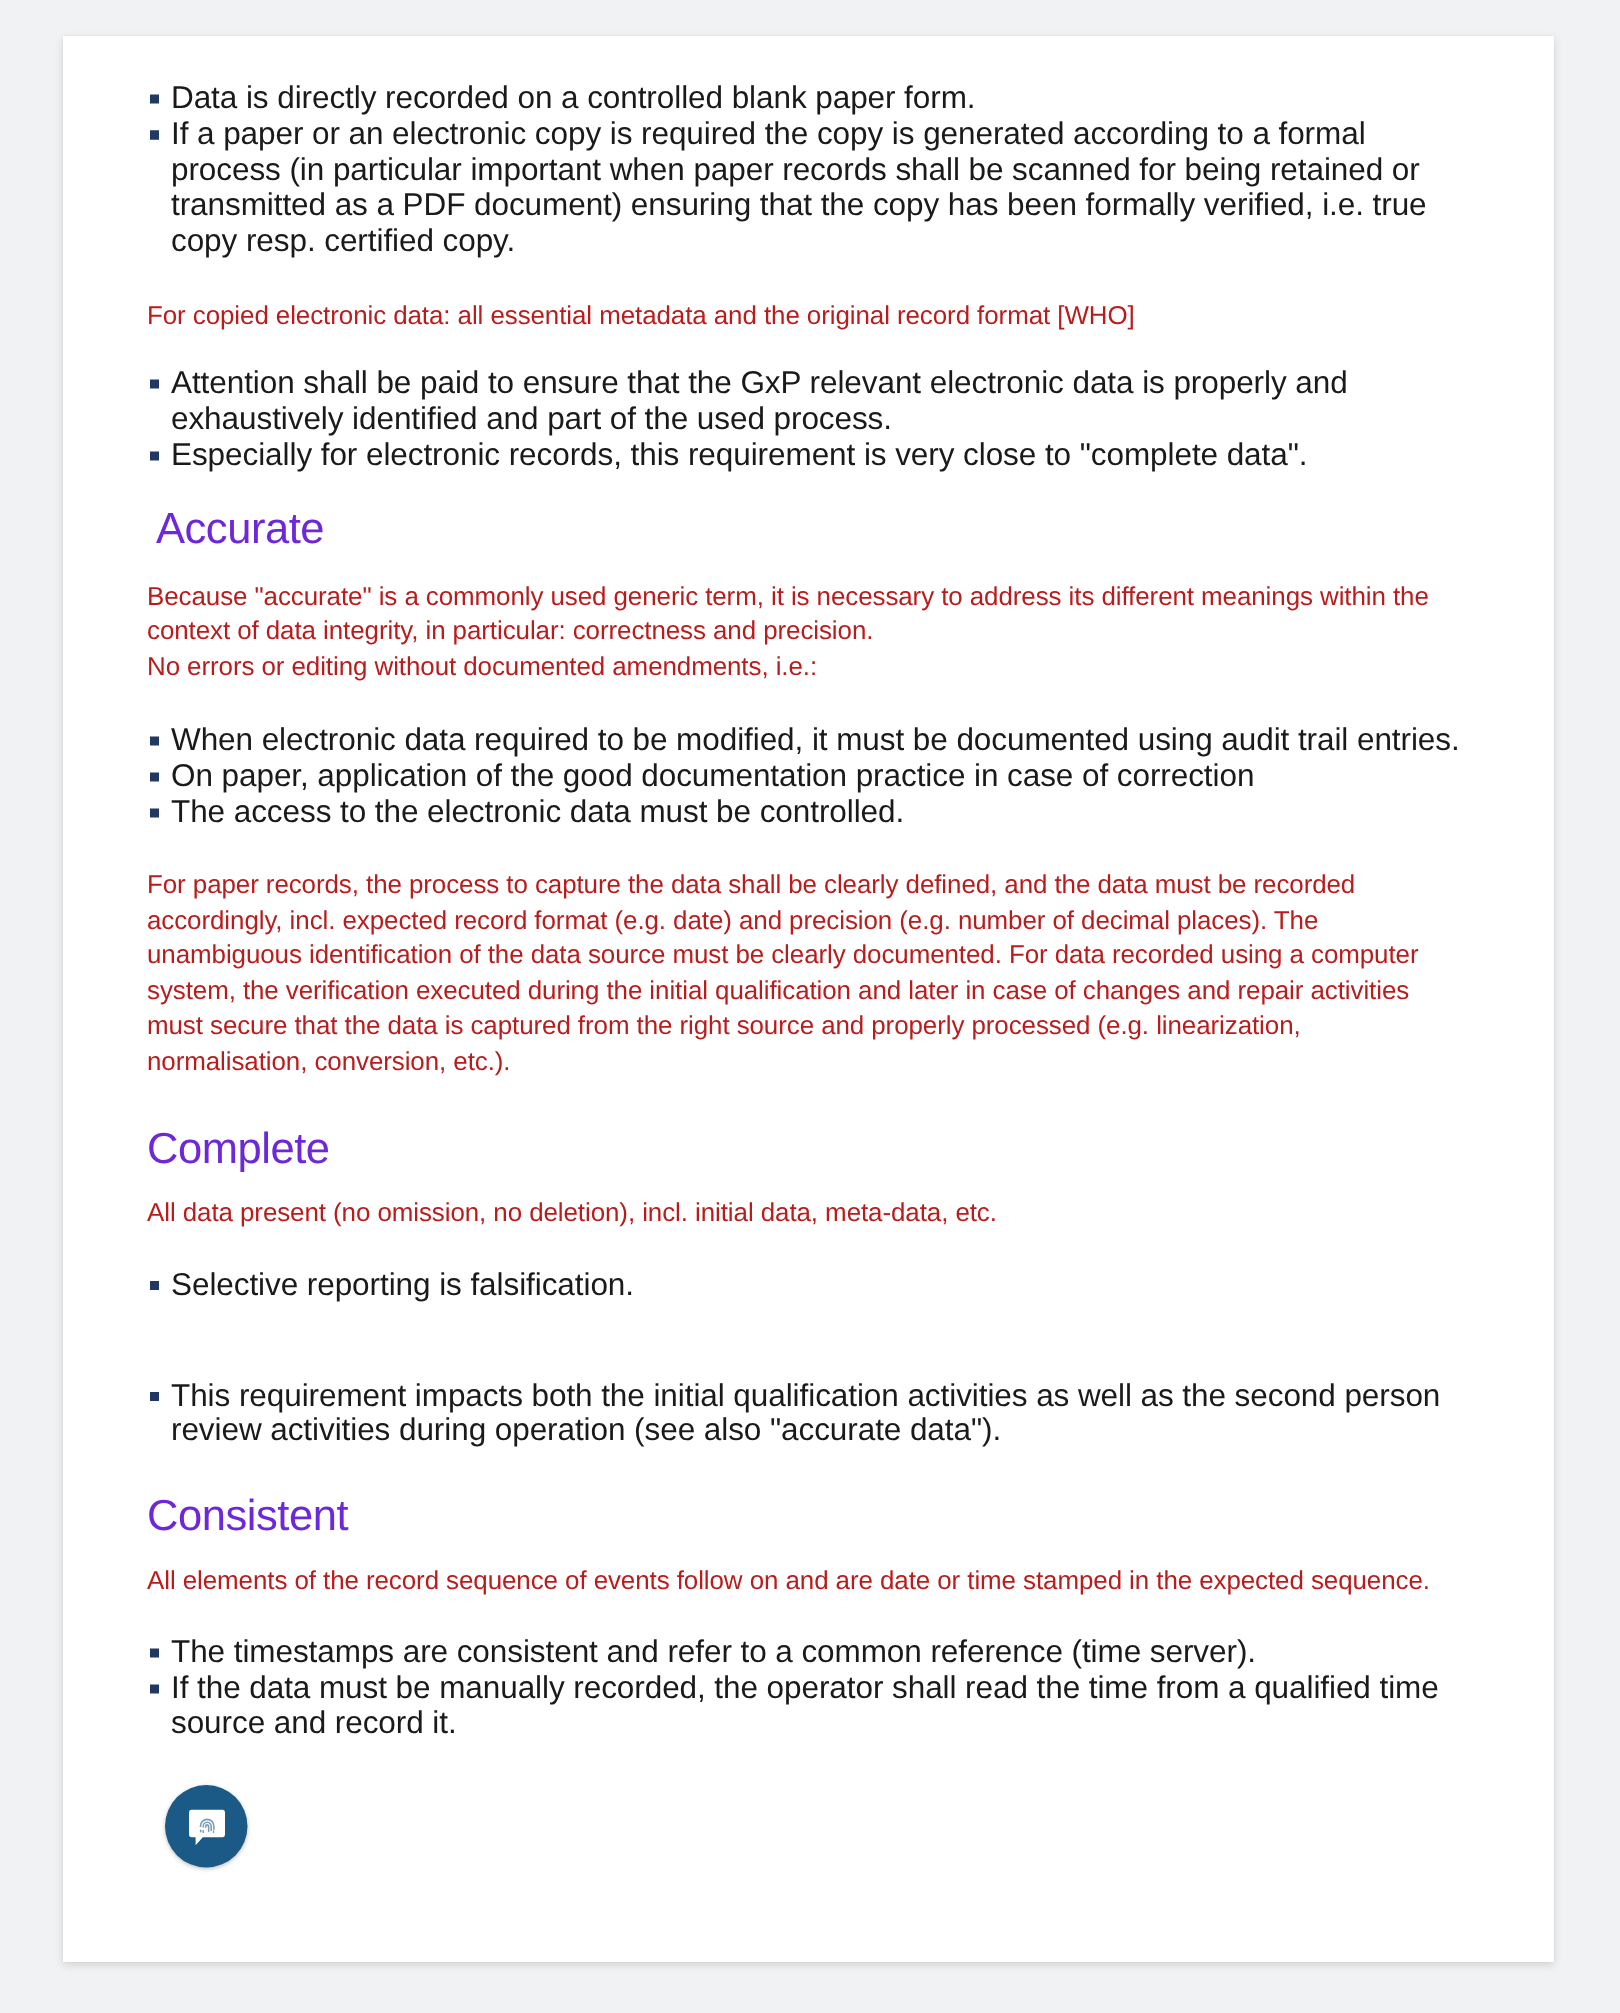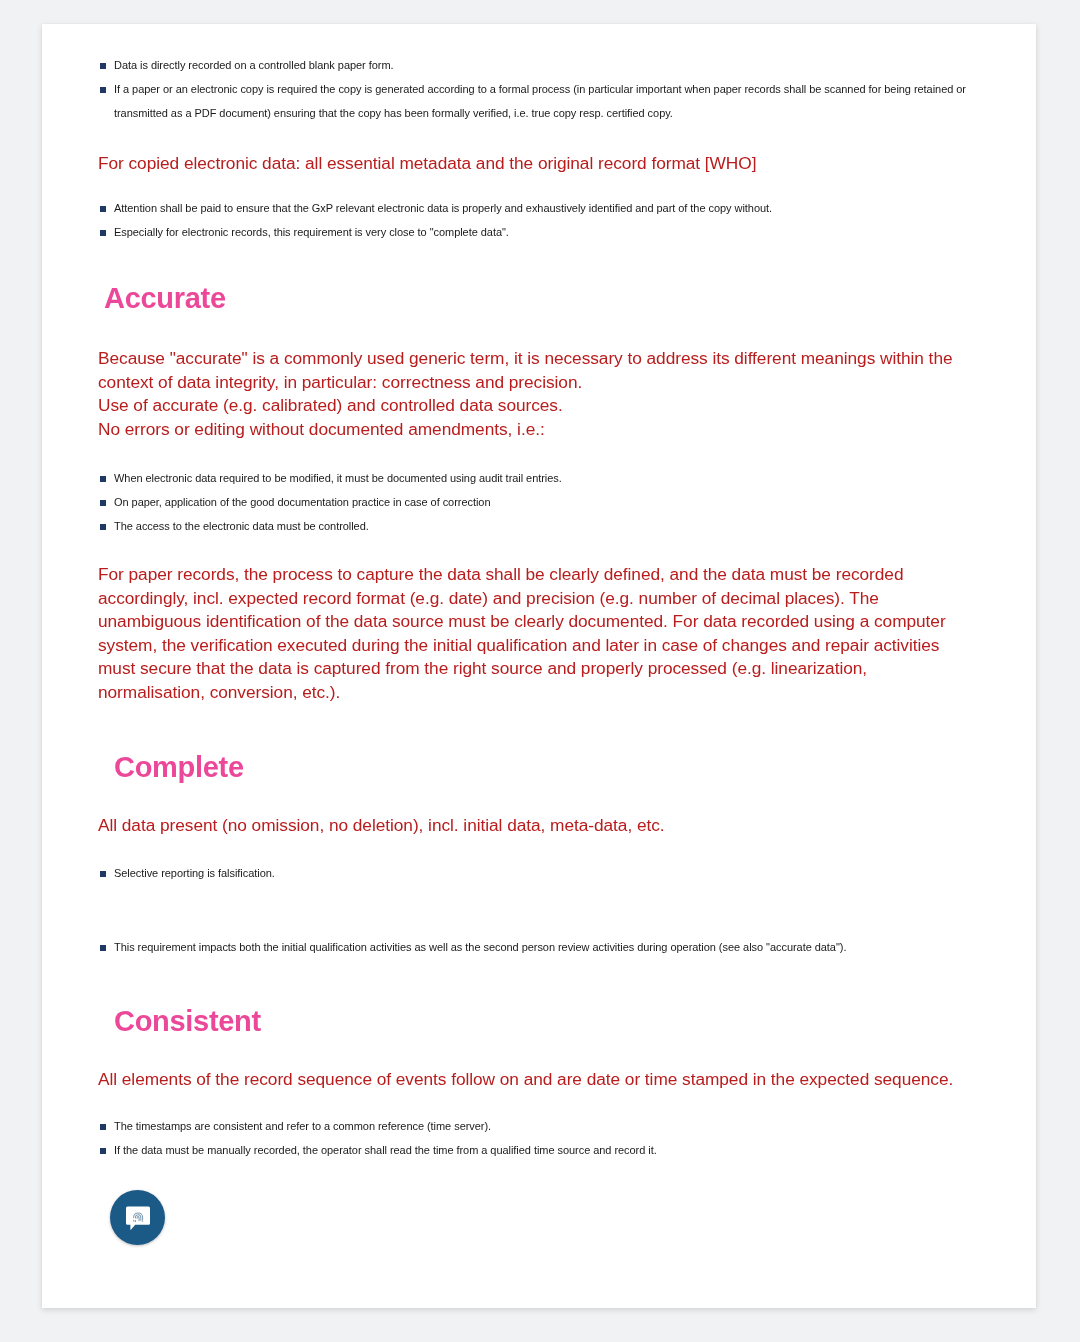--- a/index.html
+++ b/index.html
@@ -45,41 +45,41 @@
     max-width: 880px;
   }
   ul.bullets {
     list-style: none;
     margin: 0;
     padding: 0;
   }
   ul.bullets li {
     position: relative;
     padding-left: 16px;
-    font-size: 11px;
+    font-size: 21px;
     line-height: 23.5px;
     color: #1a1a1a;
     letter-spacing: -0.05px;
     margin: 0 0 0.5px 0;
   }
   ul.bullets li .bsq {
     position: absolute;
     left: 2px;
     top: 9px;
     width: 6px;
     height: 6px;
     background: #1f3864;
   }
   ul.bullets li .btext { display: inline; }
   h2.heading {
     font-size: 29px;
     line-height: 34px;
-    font-weight: bold;
-    color: #ec4899;
-    margin: 16px;
+    font-weight: normal;
+    color: #6d28d9;
+    margin: 0;
     letter-spacing: -0.3px;
   }
   h2.heading.indented { margin-left: 6px; }
   .sp-14 { height: 14px; }
   .sp-16 { height: 16px; }
   .sp-20 { height: 20px; }
   .sp-22 { height: 22px; }
   .sp-24 { height: 24px; }
   .sp-26 { height: 26px; }
   .sp-28 { height: 28px; }
@@ -124,36 +124,35 @@
 
       <div class="sp-26"></div>
 
       <p class="para">For copied electronic data: all essential metadata and the original record format [WHO]</p>
 
       <div class="sp-22"></div>
 
       <ul class="bullets">
         <li>
           <span class="bsq"></span>
-          <span class="btext">Attention shall be paid to ensure that the GxP relevant electronic data is properly and exhaustively identified and part of the copy without.</span>
+          <span class="btext">Attention shall be paid to ensure that the GxP relevant electronic data is properly and exhaustively identified and part of the used process.</span>
         </li>
         <li>
           <span class="bsq"></span>
           <span class="btext">Especially for electronic records, this requirement is very close to "complete data".</span>
         </li>
       </ul>
 
       <div class="sp-20"></div>
 
       <h2 class="heading indented">Accurate</h2>
 
       <div class="sp-16"></div>
 
       <p class="para">Because "accurate" is a commonly used generic term, it is necessary to address its different meanings within the context of data integrity, in particular: correctness and precision.</p>
-      <p class="para">Use of accurate (e.g. calibrated) and controlled data sources.</p>
       <p class="para">No errors or editing without documented amendments, i.e.:</p>
 
       <div class="sp-26"></div>
 
       <ul class="bullets">
         <li>
           <span class="bsq"></span>
           <span class="btext">When electronic data required to be modified, it must be documented using audit trail entries.</span>
         </li>
         <li>

